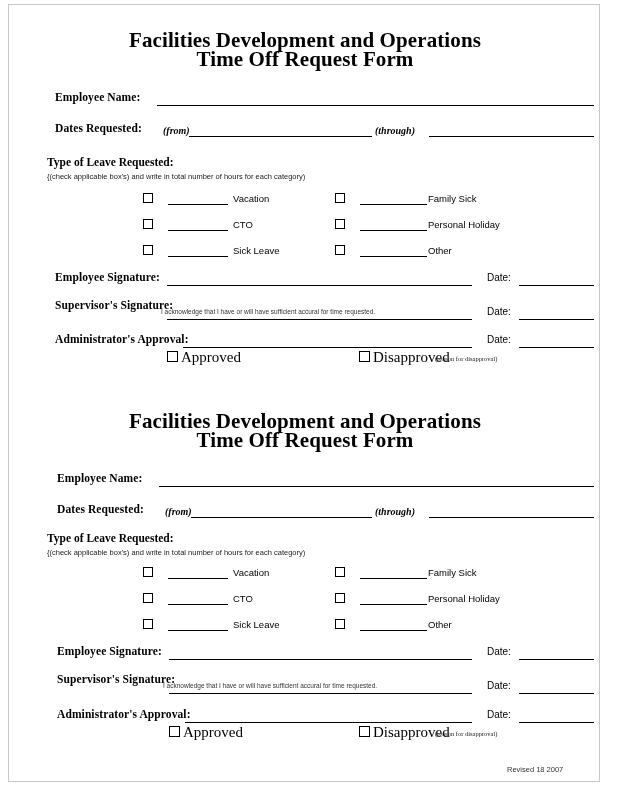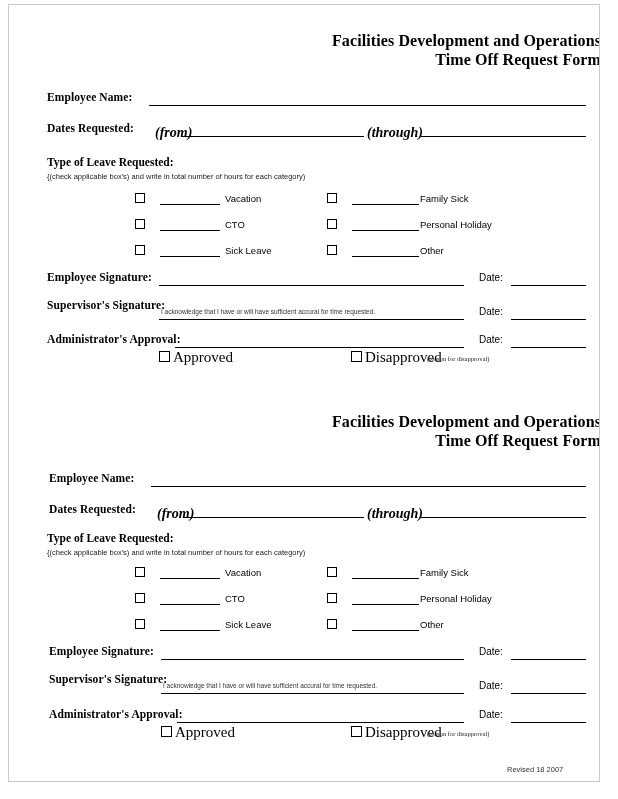--- a/index.html
+++ b/index.html
@@ -30,33 +30,33 @@
   .form-copy {
     position: absolute;
     left: 0;
     width: 592px;
   }
   .copy-top { top: 26px; }
   .copy-bottom { top: 407px; }
 
   
   .title-block {
-    text-align: right;
+    text-align: center;
     font-family: "Liberation Serif", serif;
     font-weight: bold;
-    font-size: 16px;
+    font-size: 21px;
     line-height: 19px;
     letter-spacing: 0.1px;
   }
   .title-line { display: block; }
 
   
   .row {
     position: absolute;
-    left: 0;
+    left: 8px;
     width: 592px;
     height: 20px;
   }
   .lbl-serif {
     position: absolute;
     font-family: "Liberation Serif", serif;
     font-weight: bold;
     font-size: 11.5px;
     white-space: nowrap;
     letter-spacing: 0.1px;
@@ -65,21 +65,21 @@
     position: absolute;
     font-family: "Liberation Sans", sans-serif;
     font-size: 10px;
     white-space: nowrap;
   }
   .italic-serif {
     position: absolute;
     font-family: "Liberation Serif", serif;
     font-style: italic;
     font-weight: bold;
-    font-size: 14px;
+    font-size: 10px;
     white-space: nowrap;
   }
   .rule {
     position: absolute;
     border-bottom: 1.4px solid #000000;
     height: 0;
   }
   .rule-thin {
     position: absolute;
     border-bottom: 1.2px solid #000000;

